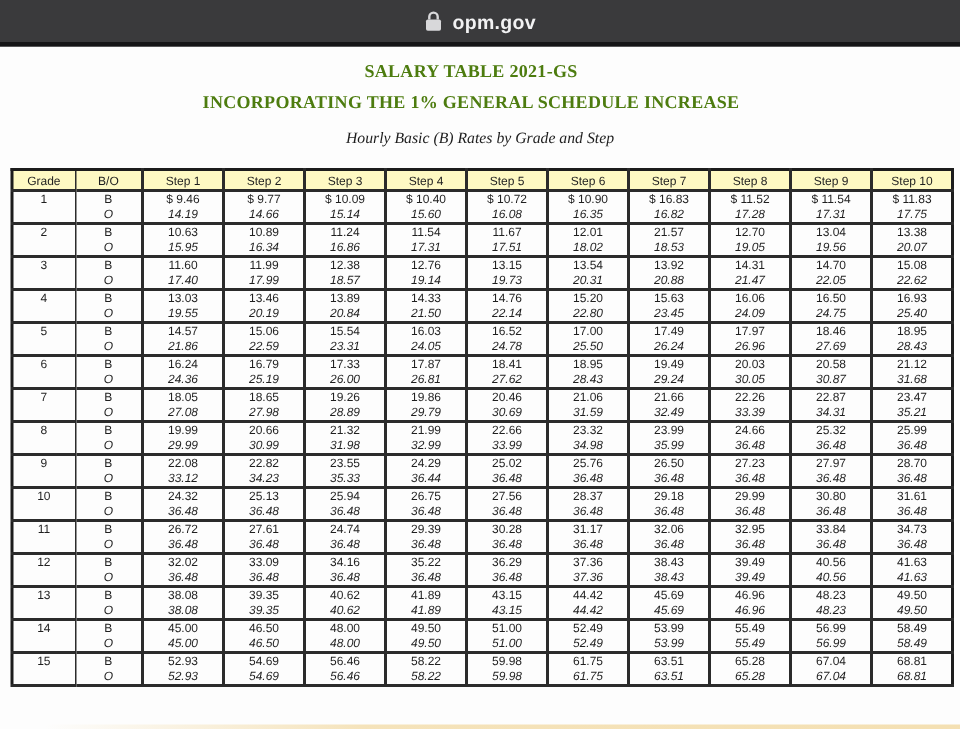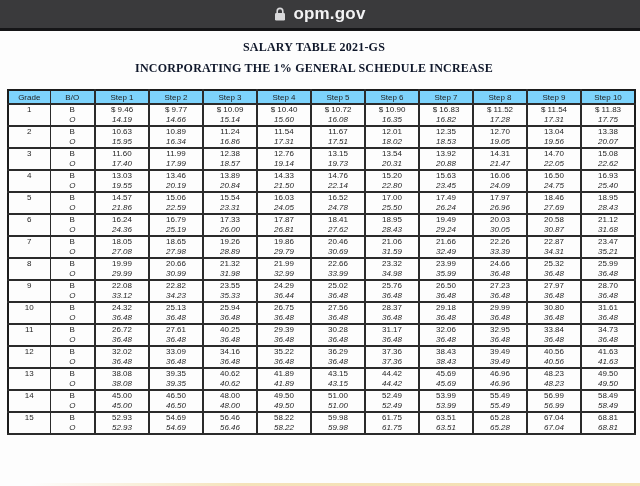--- a/index.html
+++ b/index.html
@@ -8,46 +8,46 @@
     background:#fdfdfd; font-family:"Liberation Sans", sans-serif;
   }
   
   .browser-bar {
     height:28px; background:#3a3a3c; border-bottom:3px solid #151517;
     display:flex; align-items:center; justify-content:center; gap:7px;
     cursor:pointer;
   }
   .lock-icon { display:inline-block; line-height:0; }
   .url-text {
-    color:#f2f2f3; font-size:17px; font-weight:600; letter-spacing:.2px;
+    color:#f2f2f3; font-size:13px; font-weight:600; letter-spacing:.2px;
     font-family:"Liberation Sans", sans-serif;
   }
   
   .doc { padding-top:9px; }
   .title-line {
     margin:0 12px 6px 0; text-align:center;
     font-family:"Liberation Serif", serif; font-weight:bold;
-    font-size:12px; color:#0f172a; letter-spacing:.2px;
+    font-size:12px; color:#4d7c0f; letter-spacing:.2px;
   }
   .subtitle-block { margin-top:11px; }
   .subtitle-line {
     margin:0; text-align:center;
     font-family:"Liberation Serif", serif; font-style:italic;
     font-size:10.5px; line-height:12px; color:#1d1d1d;
   }
   
   .gs-table {
     border-collapse:collapse; table-layout:fixed;
     width:627px; margin:13px 0 0 7px;
     font-size:8px; color:#1f1f1f;
     border:2px solid #1c1c1c;
   }
   .c-grade { width:42px; } .c-bo { width:45px; } .c-step { width:54px; }
   .gs-table th {
-    background:#7dd3fc; border:1px solid #2b2b2b; border-bottom-width:2px;
+    background:#fef9c3; border:1px solid #2b2b2b; border-bottom-width:2px;
     font-weight:normal; height:12px; padding:0; text-align:center;
     font-size:8px;
   }
   .gs-table td {
     border:1px solid #2b2b2b; height:10px; line-height:10px;
     padding:0; text-align:center; overflow:hidden; white-space:nowrap;
   }
   .gs-table th.step-h, .gs-table td.step-cell { border-left-width:2px; }
   .gs-table .b-row td { border-bottom:0; }
   .gs-table .o-row td { border-top:0; border-bottom:2px solid #2b2b2b; font-style:italic; }
@@ -72,20 +72,21 @@
       </svg>
     </span>
     <span class="url-text">opm.gov</span>
   </div>
 
   <div class="doc">
     <p class="title-line">SALARY TABLE 2021-GS</p>
     <p class="title-line">INCORPORATING THE 1% GENERAL SCHEDULE INCREASE</p>
 
     <div class="subtitle-block">
+      <p class="subtitle-line">Hourly Basic (B) Rates by Grade and Step</p>
     </div>
 
     <table class="gs-table">
       <colgroup>
         <col class="c-grade">
           <col class="c-bo">
         <col class="c-step">
           <col class="c-step">
           <col class="c-step">
           <col class="c-step">
@@ -142,21 +143,21 @@
           </tr>
           <tr class="b-row">
             <td class="grade-cell" rowspan="2">2</td>
             <td class="bo-cell">B</td>
             <td class="step-cell">10.63</td>
             <td class="step-cell">10.89</td>
             <td class="step-cell">11.24</td>
             <td class="step-cell">11.54</td>
             <td class="step-cell">11.67</td>
             <td class="step-cell">12.01</td>
-            <td class="step-cell">12.35</td>
+            <td class="step-cell">21.57</td>
             <td class="step-cell">12.70</td>
             <td class="step-cell">13.04</td>
             <td class="step-cell">13.38</td>
           </tr>
           <tr class="o-row">
             <td class="bo-cell">O</td>
             <td class="step-cell">15.95</td>
             <td class="step-cell">16.34</td>
             <td class="step-cell">16.86</td>
             <td class="step-cell">17.31</td>
@@ -381,21 +382,21 @@
             <td class="step-cell">36.48</td>
             <td class="step-cell">36.48</td>
             <td class="step-cell">36.48</td>
             <td class="step-cell">36.48</td>
           </tr>
           <tr class="b-row">
             <td class="grade-cell" rowspan="2">11</td>
             <td class="bo-cell">B</td>
             <td class="step-cell">26.72</td>
             <td class="step-cell">27.61</td>
-            <td class="step-cell">40.25</td>
+            <td class="step-cell">24.74</td>
             <td class="step-cell">29.39</td>
             <td class="step-cell">30.28</td>
             <td class="step-cell">31.17</td>
             <td class="step-cell">32.06</td>
             <td class="step-cell">32.95</td>
             <td class="step-cell">33.84</td>
             <td class="step-cell">34.73</td>
           </tr>
           <tr class="o-row">
             <td class="bo-cell">O</td>

